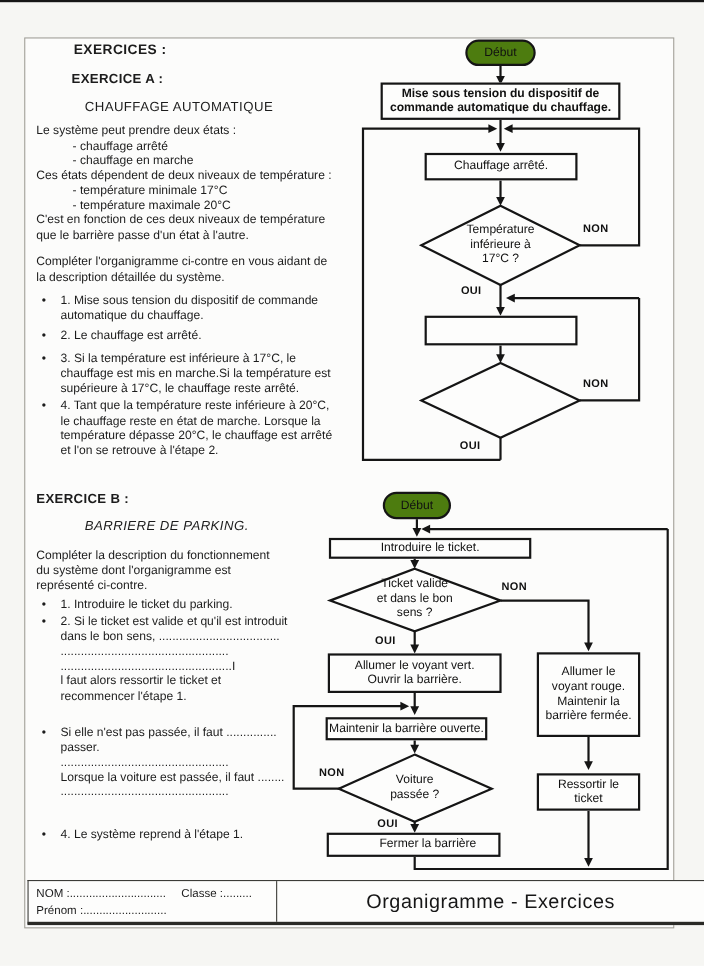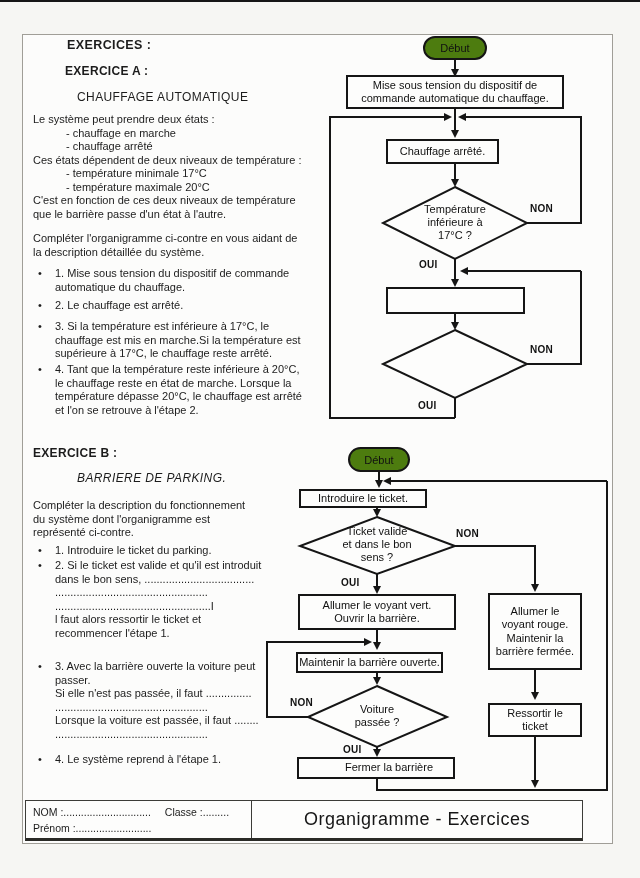--- a/index.html
+++ b/index.html
@@ -20,42 +20,42 @@
   
   svg#wires{left:0;top:0;pointer-events:none;}
   .fbox{position:absolute;border:2px solid #151515;background:#fdfdfc;display:flex;
         flex-direction:column;align-items:center;justify-content:center;text-align:center;
         font-size:11px;line-height:13.5px;color:#111;box-sizing:border-box;}
   .oval{position:absolute;border:2px solid #151515;background:#4d7c0f;border-radius:14px;
         display:flex;align-items:center;justify-content:center;font-size:11px;color:#111;box-sizing:border-box;}
   .dtext{position:absolute;text-align:center;font-size:11px;line-height:13px;color:#111;}
   .lbl{position:absolute;font-size:10px;font-weight:bold;color:#111;letter-spacing:.3px;}
   
-  #footer{left:25px;top:800px;width:558px;height:41px;border:1px solid #3c3c38;border-bottom:3px solid #2a2a26;
+  #footer{left:25px;top:800px;width:616px;height:41px;border:1px solid #3c3c38;border-bottom:3px solid #2a2a26;
           background:#fdfdfc;display:flex;box-sizing:border-box;}
   #footer .cell-id{width:226px;border-right:1px solid #3c3c38;padding:3px 7px;box-sizing:border-box;
           font-size:10.5px;line-height:16px;}
   #footer .cell-id .row1{display:flex;gap:14px;}
   #footer .cell-title{flex:1;display:flex;align-items:center;justify-content:center;
           font-size:18px;letter-spacing:.5px;color:#161616;}
 </style>
 </head>
 <body>
 
 <div class="abs" id="topstrip"></div>
 <div class="abs" id="page"></div>
 
 <div class="abs h1" style="left:45px;top:38px;padding-left:22px;">EXERCICES :</div>
 <div class="abs h2" style="left:33px;top:64px;margin-left:32px;">EXERCICE A :</div>
 <div class="abs h3" style="left:33px;top:90px;">CHAUFFAGE  AUTOMATIQUE</div>
 
 <div class="abs txt" style="left:33px;top:113px;width:285px;">
   <div>Le système peut prendre deux états :</div>
+  <div class="ind">- chauffage arrêté</div>
   <div class="ind">- chauffage en marche</div>
-  <div class="ind">- chauffage arrêté</div>
   <div>Ces états dépendent de deux niveaux de température :</div>
   <div class="ind">- température minimale 17°C</div>
   <div class="ind">- température maximale 20°C</div>
   <div>C'est en fonction de ces deux niveaux de température</div>
   <div>que le barrière passe d'un état à l'autre.</div>
 </div>
 <div class="abs txt" style="left:33px;top:232px;width:285px;">
   <div>Compléter l'organigramme ci-contre en vous aidant de</div>
   <div>la description détaillée du système.</div>
 </div>
@@ -113,23 +113,22 @@
     <div>dans le bon sens, ....................................</div>
     <div>..................................................</div>
     <div>...................................................I</div>
     <div>l faut alors ressortir le ticket et</div>
     <div>recommencer l'étape 1.</div>
   </div>
 </div>
 <div class="abs txt brow" style="left:38px;top:660px;width:255px;">
   <span class="bdot">•</span>
   <div class="btxt">
-    <div>3. Avec la barrière ouverte la voiture peut</div>
+    <div>Si elle n'est pas passée, il faut ...............</div>
     <div>passer.</div>
-    <div>Si elle n'est pas passée, il faut ...............</div>
     <div>..................................................</div>
     <div>Lorsque la voiture est passée, il faut ........</div>
     <div>..................................................</div>
   </div>
 </div>
 <div class="abs txt brow" style="left:38px;top:753px;width:255px;">
   <span class="bdot">•</span>
   <div class="btxt">
     <div>4. Le système reprend à l'étape 1.</div>
   </div>
@@ -189,44 +188,44 @@
     <polygon points="373,677 381,677 377,685"></polygon>
     <polygon points="373,749 381,749 377,757"></polygon>
     <polygon points="531,692 539,692 535,700"></polygon>
     <polygon points="531,780 539,780 535,788"></polygon>
   </g>
 </svg>
 
 <div class="oval" style="left:423px;top:36px;width:64px;height:24px;">
   <span>Début</span>
 </div>
-<div class="fbox" style="left:346px;top:75px;width:218px;height:34px;">
+<div class="fbox" style="left:346px;top:75px;width:218px;height:34px;font-weight:bold;">
   <div>Mise sous tension du dispositif de</div>
   <div>commande automatique du chauffage.</div>
 </div>
-<div class="fbox" style="left:386px;top:139px;width:113px;height:25px;">
+<div class="fbox" style="left:386px;top:139px;width:139px;height:25px;">
   <div>Chauffage arrêté.</div>
 </div>
 <div class="dtext" style="left:393px;top:203px;width:124px;">
   <div>Température</div>
   <div>inférieure à</div>
   <div>17°C ?</div>
 </div>
 <div class="lbl" style="left:530px;top:203px;">NON</div>
 <div class="lbl" style="left:419px;top:259px;">OUI</div>
 <div class="fbox" style="left:386px;top:287px;width:139px;height:27px;">
   <div></div>
 </div>
 <div class="lbl" style="left:530px;top:344px;">NON</div>
 <div class="lbl" style="left:418px;top:400px;">OUI</div>
 
 <div class="oval" style="left:348px;top:447px;width:62px;height:25px;">
   <span>Début</span>
 </div>
-<div class="fbox" style="left:299px;top:489px;width:128px;height:19px;">
+<div class="fbox" style="left:299px;top:489px;width:184px;height:19px;">
   <div>Introduire le ticket.</div>
 </div>
 <div class="dtext" style="left:317px;top:525px;width:120px;">
   <div>Ticket valide</div>
   <div>et dans le bon</div>
   <div>sens ?</div>
 </div>
 <div class="lbl" style="left:456px;top:528px;">NON</div>
 <div class="lbl" style="left:341px;top:577px;">OUI</div>
 <div class="fbox" style="left:298px;top:594px;width:158px;height:36px;">

